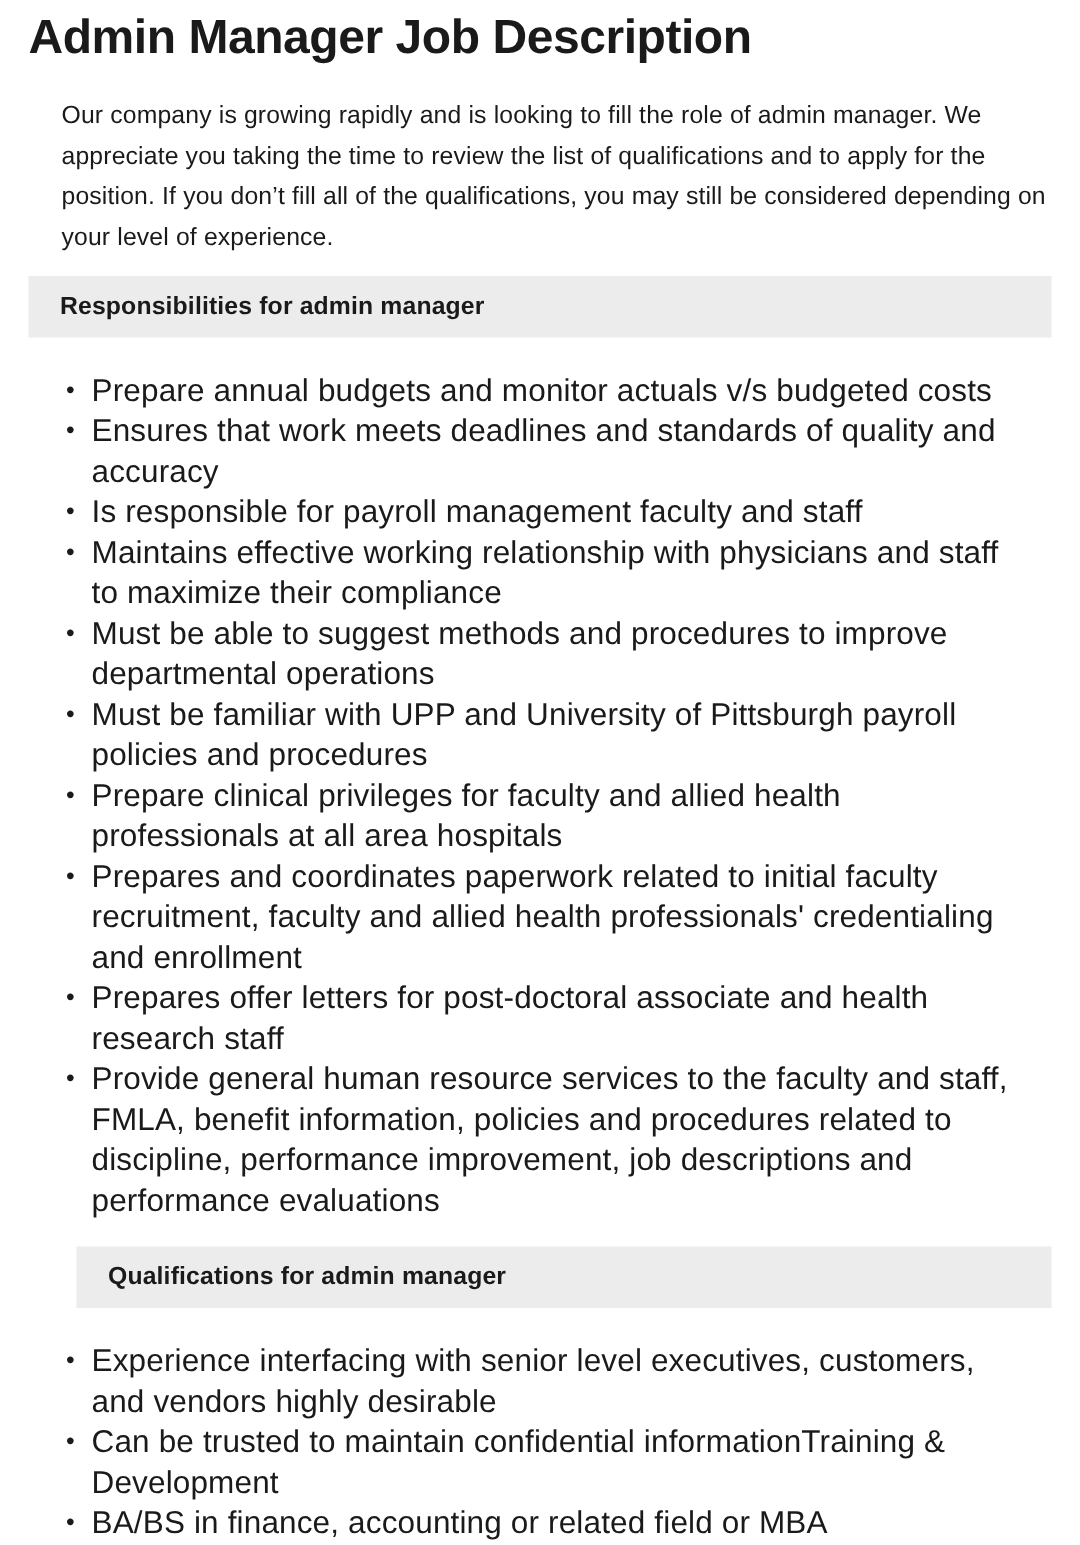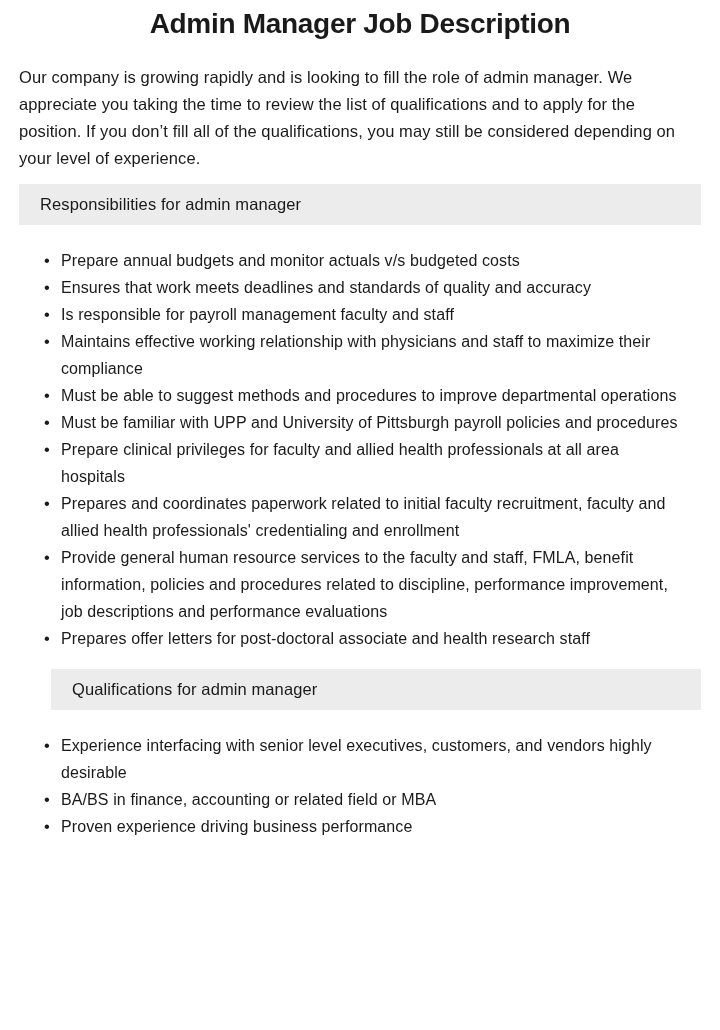--- a/index.html
+++ b/index.html
@@ -9,52 +9,52 @@
     height: 1030px;
     font-family: "Liberation Sans", sans-serif;
     color: #1a1a1a;
     overflow: hidden;
     -webkit-font-smoothing: antialiased;
   }
   .doc {
     padding: 0 19px;
   }
   .title {
-    text-align: center;
-    font-size: 28px;
+    font-size: 32px;
     font-weight: 700;
     letter-spacing: -0.3px;
     padding-top: 7px;
     line-height: 34px;
   }
   .intro {
     margin-top: 23px;
     font-size: 16.5px;
     line-height: 27px;
     letter-spacing: 0.1px;
+    margin-left: 22px;
   }
   .section { margin: 0; }
   .section-header {
     margin-top: 12px;
     background: #ececec;
     padding: 11px 21px;
     font-size: 16.5px;
-    font-weight: 400;
+    font-weight: 700;
     line-height: 19px;
     letter-spacing: 0.1px;
   }
   .section + .section .section-header {
     margin-top: 17px;
     margin-left: 32px;
   }
   ul.items {
     list-style: none;
     margin: 22px 0 0 0;
     padding: 0 18px 0 42px;
-    font-size: 16px;
+    font-size: 21px;
     line-height: 27px;
     letter-spacing: 0.1px;
   }
   ul.items li {
     position: relative;
   }
   ul.items li::before {
     content: "\2022";
     position: absolute;
     left: -17px;
@@ -75,27 +75,28 @@
     <div class="section-header" style="background: rgb(236, 236, 236);">Responsibilities for admin manager</div>
     <ul class="items">
         <li>Prepare annual budgets and monitor actuals v/s budgeted costs</li>
         <li>Ensures that work meets deadlines and standards of quality and accuracy</li>
         <li>Is responsible for payroll management faculty and staff</li>
         <li>Maintains effective working relationship with physicians and staff to maximize their compliance</li>
         <li>Must be able to suggest methods and procedures to improve departmental operations</li>
         <li>Must be familiar with UPP and University of Pittsburgh payroll policies and procedures</li>
         <li>Prepare clinical privileges for faculty and allied health professionals at all area hospitals</li>
         <li>Prepares and coordinates paperwork related to initial faculty recruitment, faculty and allied health professionals' credentialing and enrollment</li>
+        <li>Prepares offer letters for post-doctoral associate and health research staff</li>
         <li>Provide general human resource services to the faculty and staff, FMLA, benefit information, policies and procedures related to discipline, performance improvement, job descriptions and performance evaluations</li>
-        <li>Prepares offer letters for post-doctoral associate and health research staff</li>
       </ul>
   </section>
 
   <section class="section">
     <div class="section-header" style="background: rgb(236, 236, 236);">Qualifications for admin manager</div>
     <ul class="items">
         <li>Experience interfacing with senior level executives, customers, and vendors highly desirable</li>
+        <li>Can be trusted to maintain confidential informationTraining &amp; Development</li>
         <li>BA/BS in finance, accounting or related field or MBA</li>
         <li>Proven experience driving business performance</li>
       </ul>
   </section>
 
 </div>
 
 </body></html>

